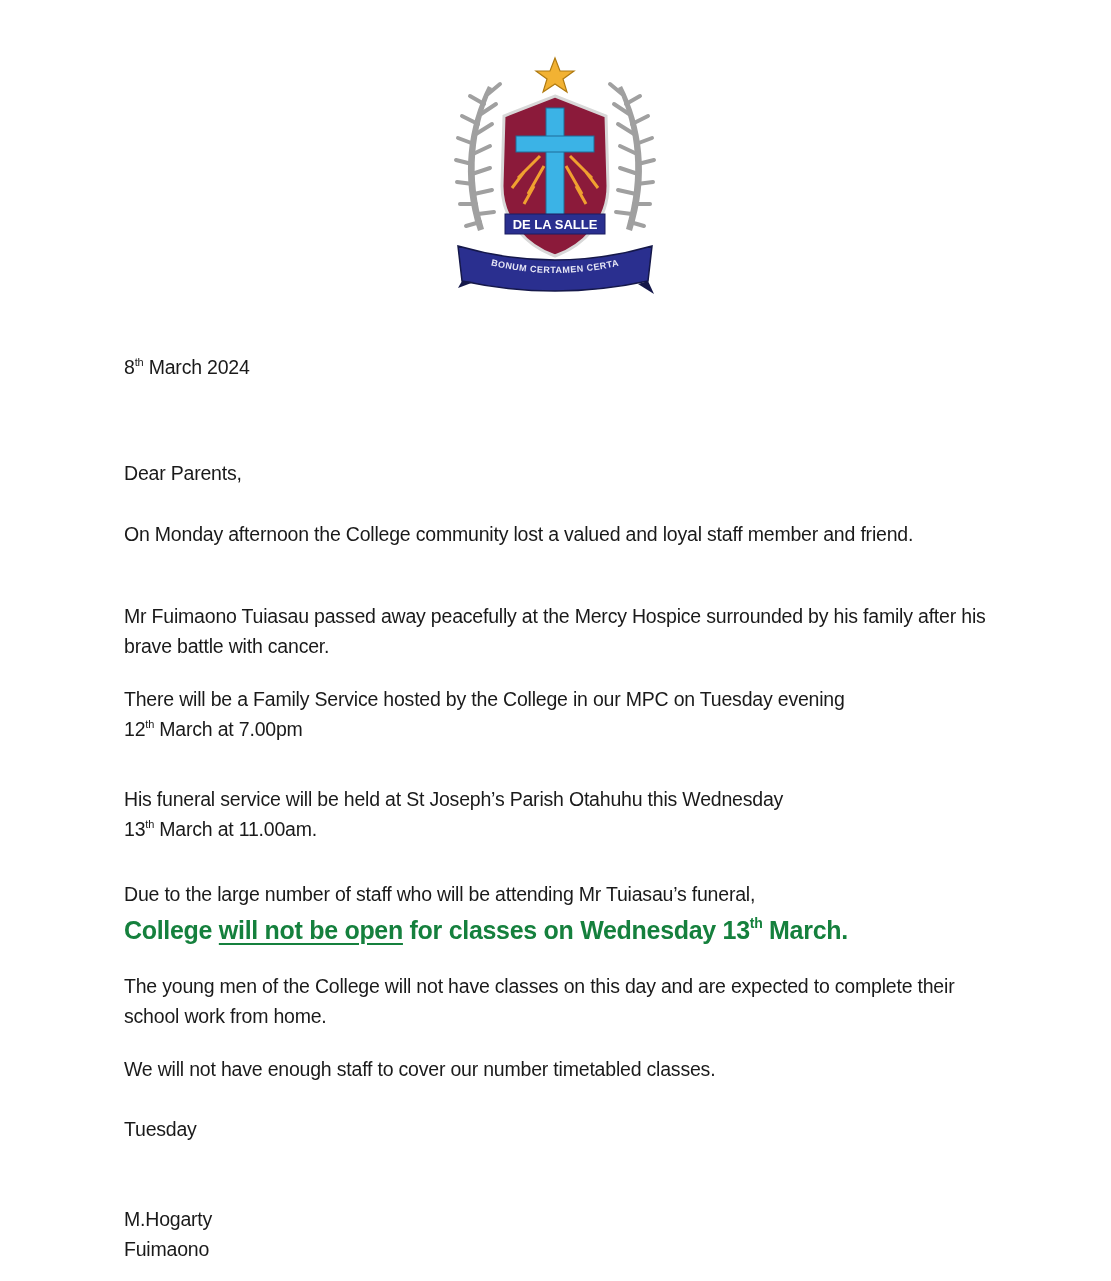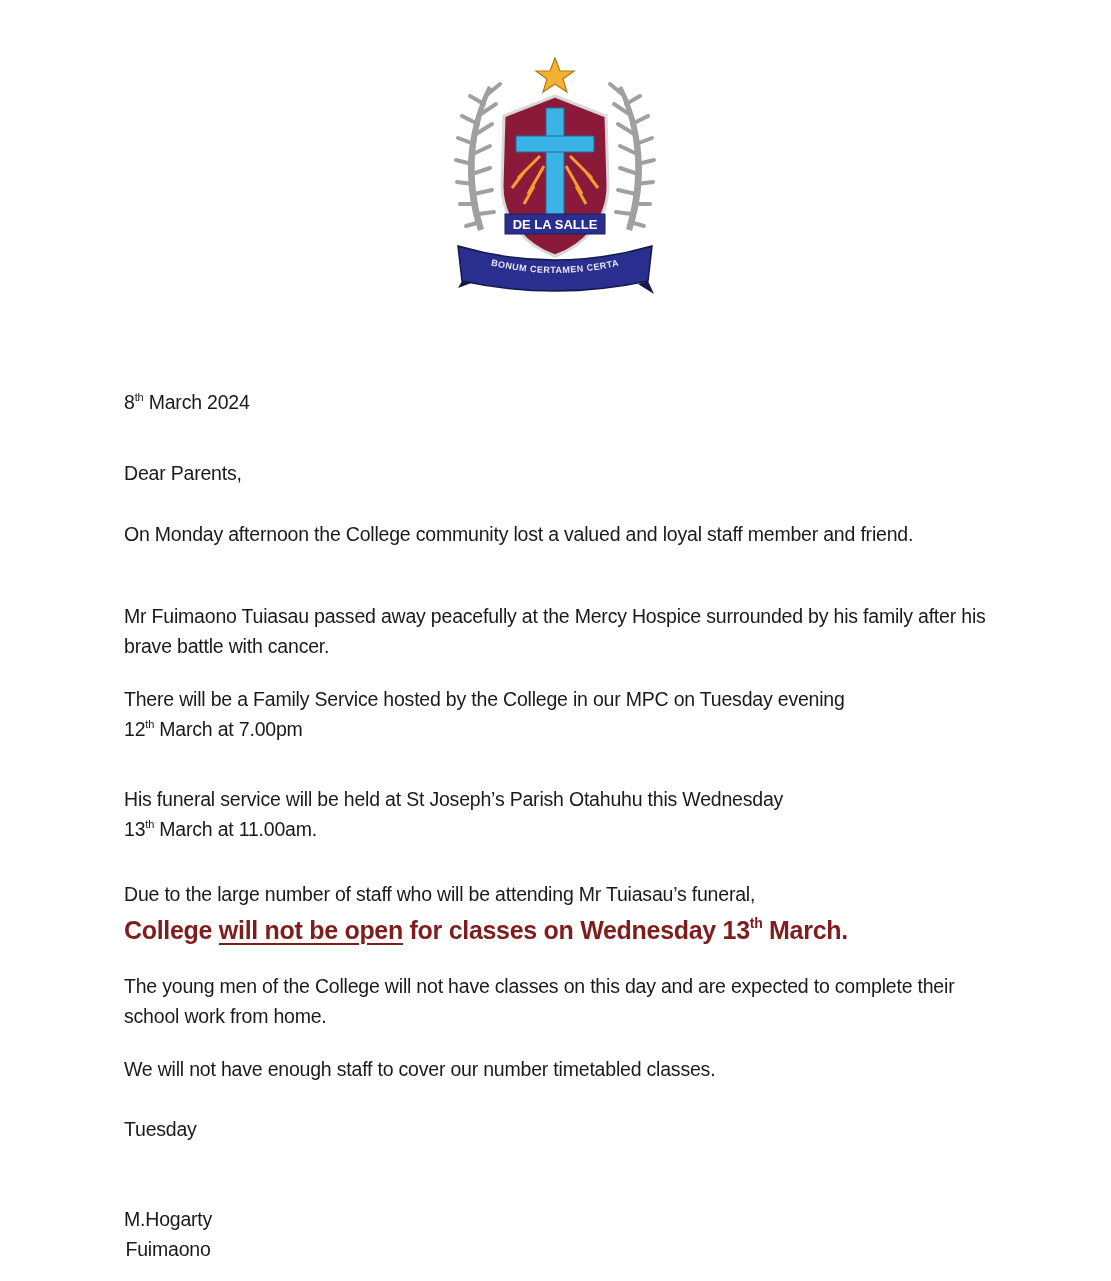--- a/index.html
+++ b/index.html
@@ -33,43 +33,43 @@
       letter-spacing: -0.2px;
     }
     .letter p {
       margin: 0;
     }
     sup {
       font-size: 11px;
       line-height: 0;
       vertical-align: 8px;
     }
-    .date { position: absolute; top: 387px; left: 0; }
+    .date { position: absolute; top: 352px; left: 0; }
     .salutation { position: absolute; top: 458px; left: 0; text-align: center; }
     .p1 { position: absolute; top: 519px; left: 0; width: 880px; }
     .p2 { position: absolute; top: 601px; left: 0; width: 880px; }
     .p3 { position: absolute; top: 684px; left: 0; width: 880px; }
     .p4 { position: absolute; top: 784px; left: 0; width: 880px; }
     .p5 { position: absolute; top: 879px; left: 0; width: 880px; }
     .notice {
       position: absolute;
       top: 911px;
       left: 0;
       font-size: 25px;
       font-weight: bold;
       line-height: 38px;
       letter-spacing: -0.3px;
-      color: #7f1d1d;
+      color: #15803d;
     }
     .notice sup { font-size: 14px; vertical-align: 11px; }
     .notice .underline { text-decoration: underline; text-decoration-thickness: 2px; text-underline-offset: 4px; }
     .p6 { position: absolute; top: 971px; left: 0; width: 880px; }
     .p7 { position: absolute; top: 1054px; left: 0; width: 880px; }
     .regards { position: absolute; top: 1114px; left: 0; }
-    .signature { position: absolute; top: 1204px; left: 0; text-align: center; }
+    .signature { position: absolute; top: 1204px; left: 0; }
   </style>
 </head>
 <body>
 
 <div class="logo">
   <svg width="214" height="240" viewBox="0 0 214 240" xmlns="http://www.w3.org/2000/svg">
 
     <g fill="#a0a0a0">
       <path d="M40 30 C 20 70, 12 120, 30 175 L 36 173 C 20 120, 26 72, 44 32 Z"></path>
       <g stroke="#a0a0a0" stroke-width="4" stroke-linecap="round">

